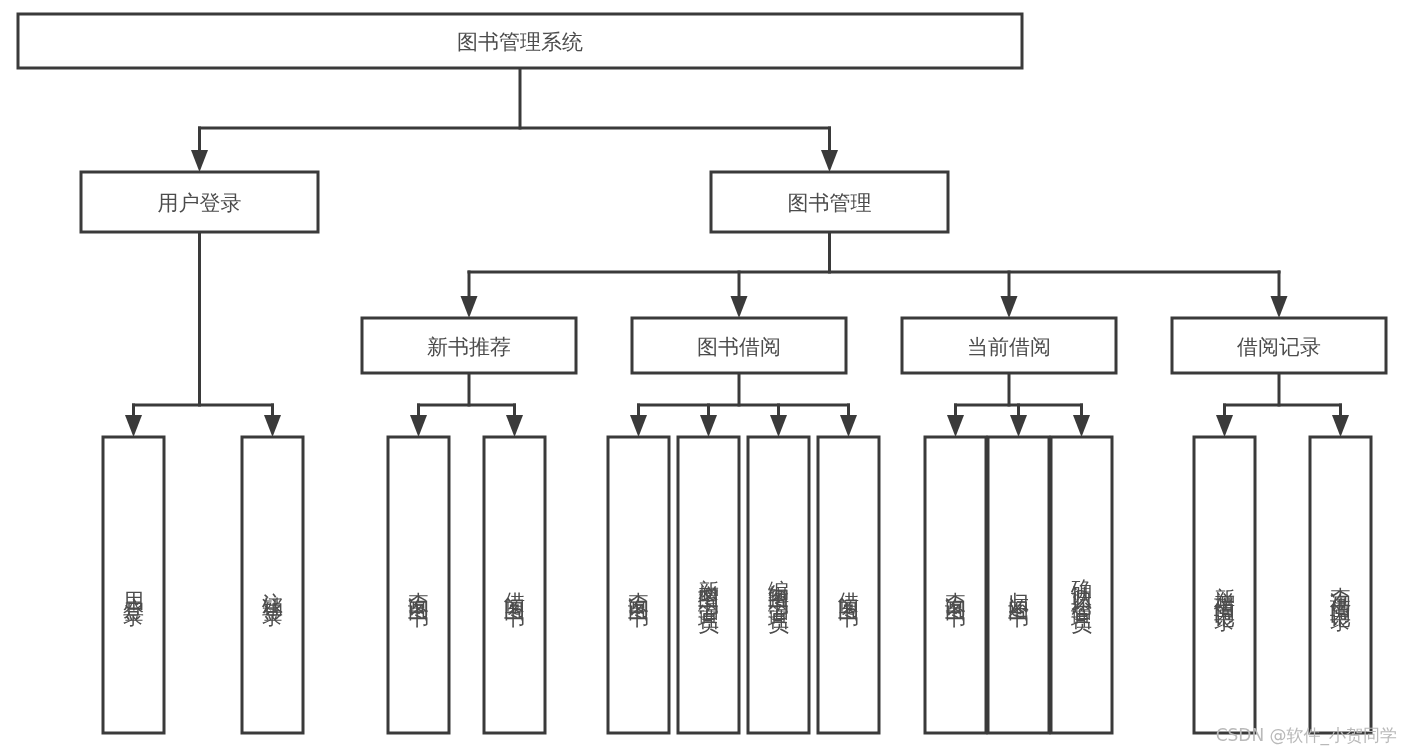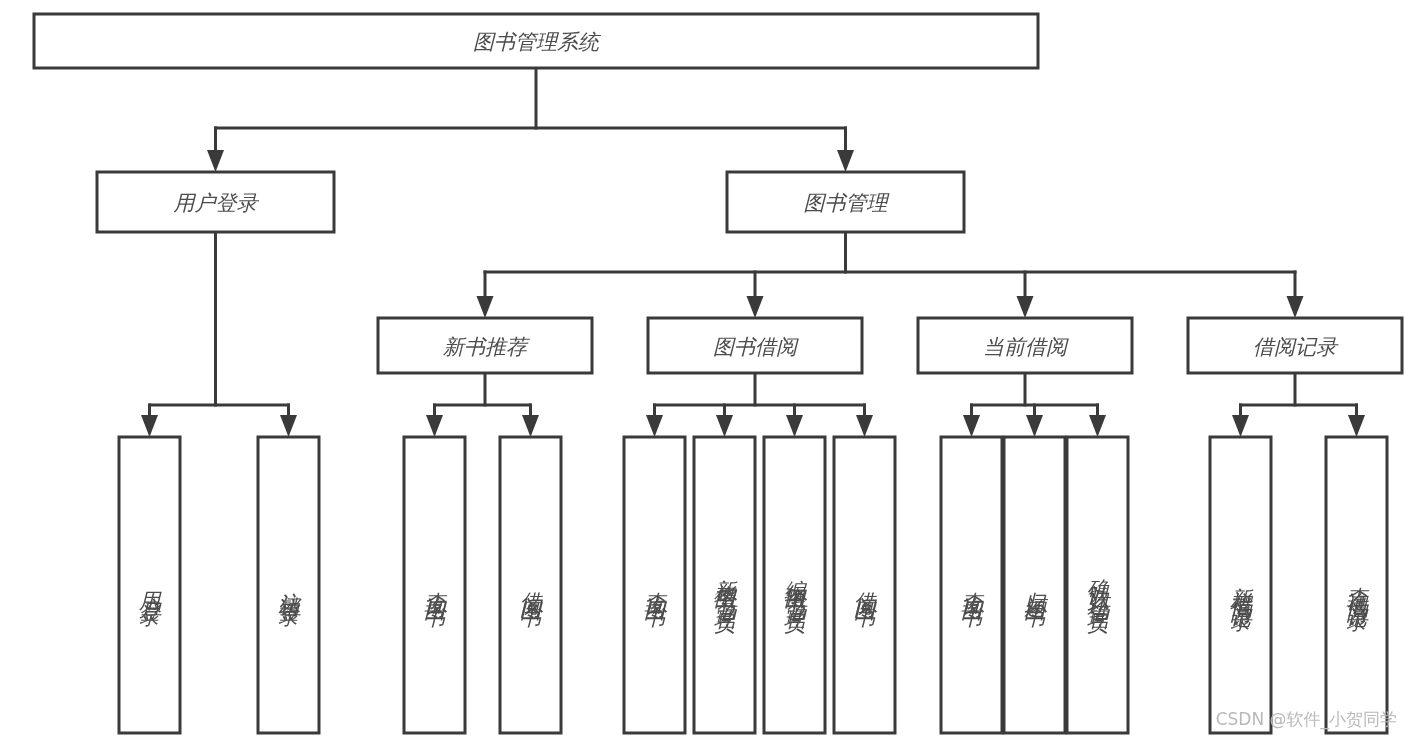--- a/index.html
+++ b/index.html
@@ -9,25 +9,24 @@
   }
   body {
     width: 1405px;
     height: 747px;
     overflow: hidden;
     font-family: "DejaVu Sans", "Liberation Sans", sans-serif;
     position: relative;
   }
   #diagram-root {
     position: absolute;
-    left: 16px;
+    left: 0;
     top: 0;
     width: 1345px;
     height: 747px;
-    font-style: italic;
   }
   svg {
     display: block;
   }
   .node-box {
     fill: #ffffff;
     stroke: #3a3a3a;
     stroke-width: 3;
   }
   .connector {
@@ -53,21 +52,21 @@
     font-family: "DejaVu Sans", "Liberation Sans", sans-serif;
     text-anchor: middle;
     dominant-baseline: central;
     writing-mode: vertical-rl;
     glyph-orientation-vertical: 0;
     letter-spacing: 5px;
   }
   .watermark {
     position: absolute;
     right: 8px;
-    bottom: 16px;
+    bottom: 0;
     font-size: 17px;
     color: #b9b9b9;
     font-family: "DejaVu Sans", "Liberation Sans", sans-serif;
     white-space: nowrap;
     pointer-events: none;
   }
 </style>
 </head>
 <body>
 

